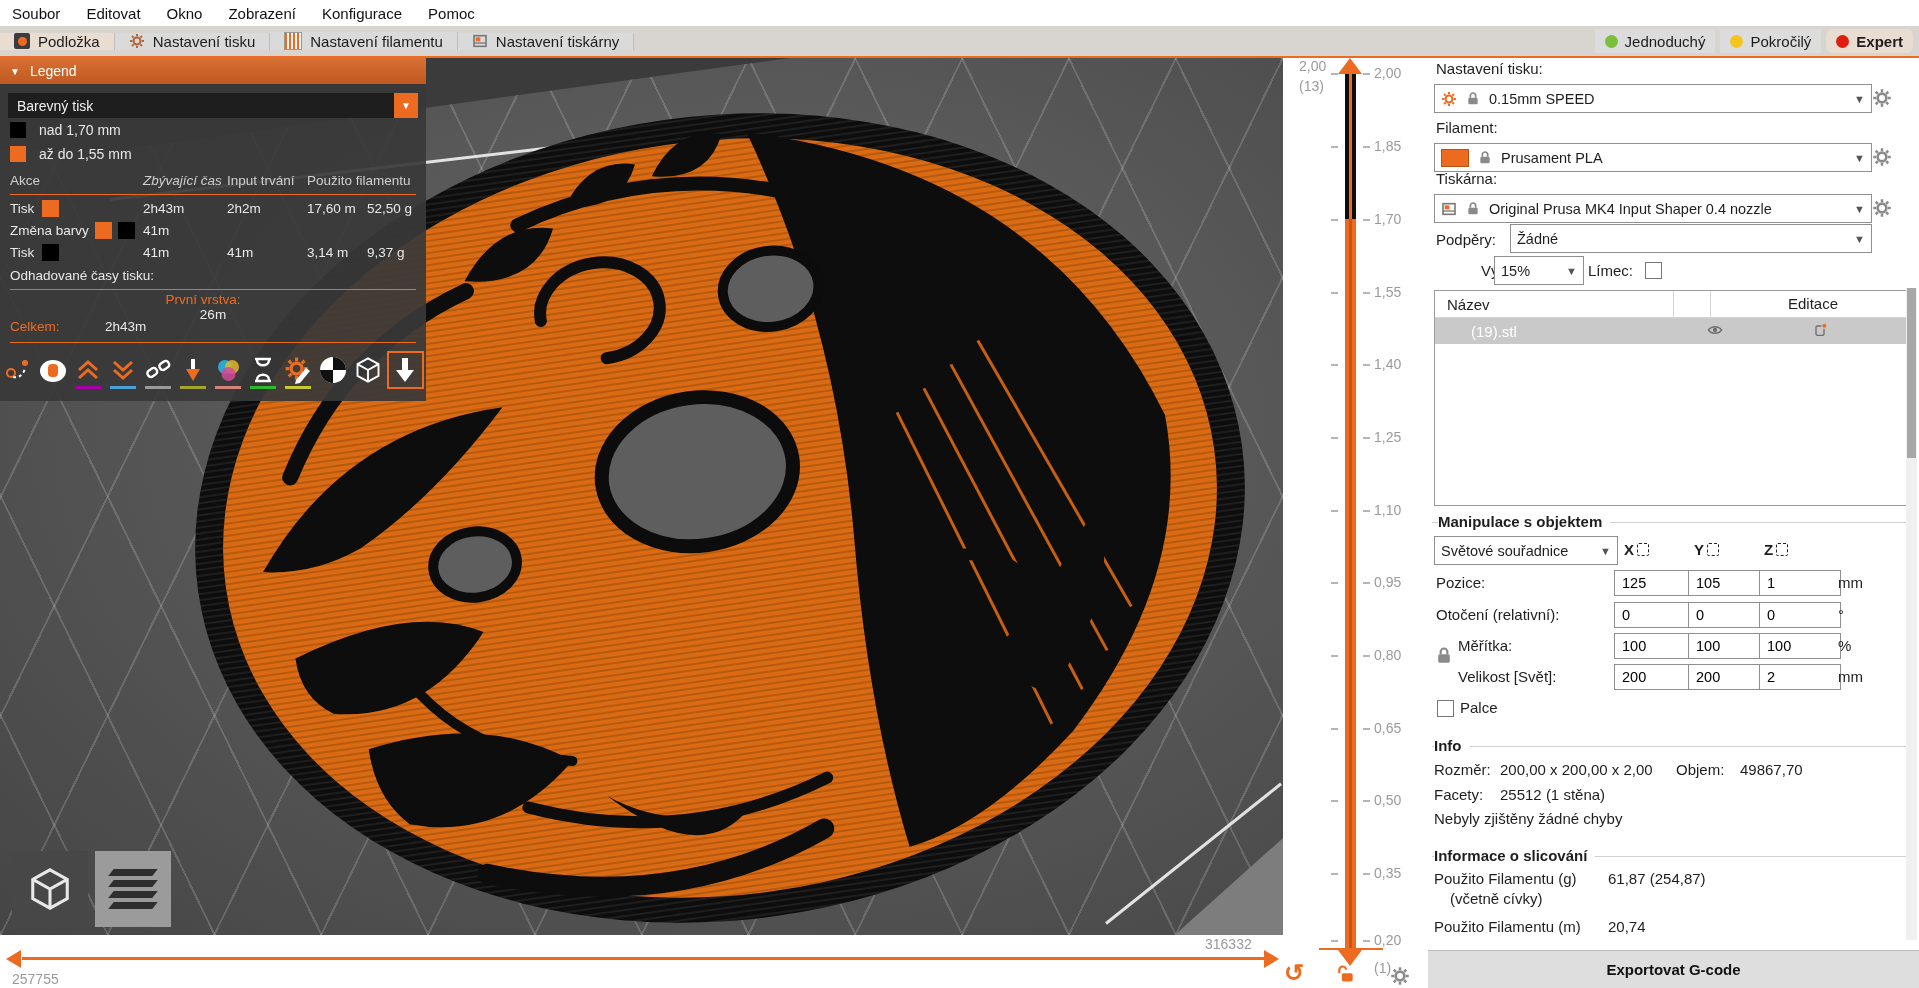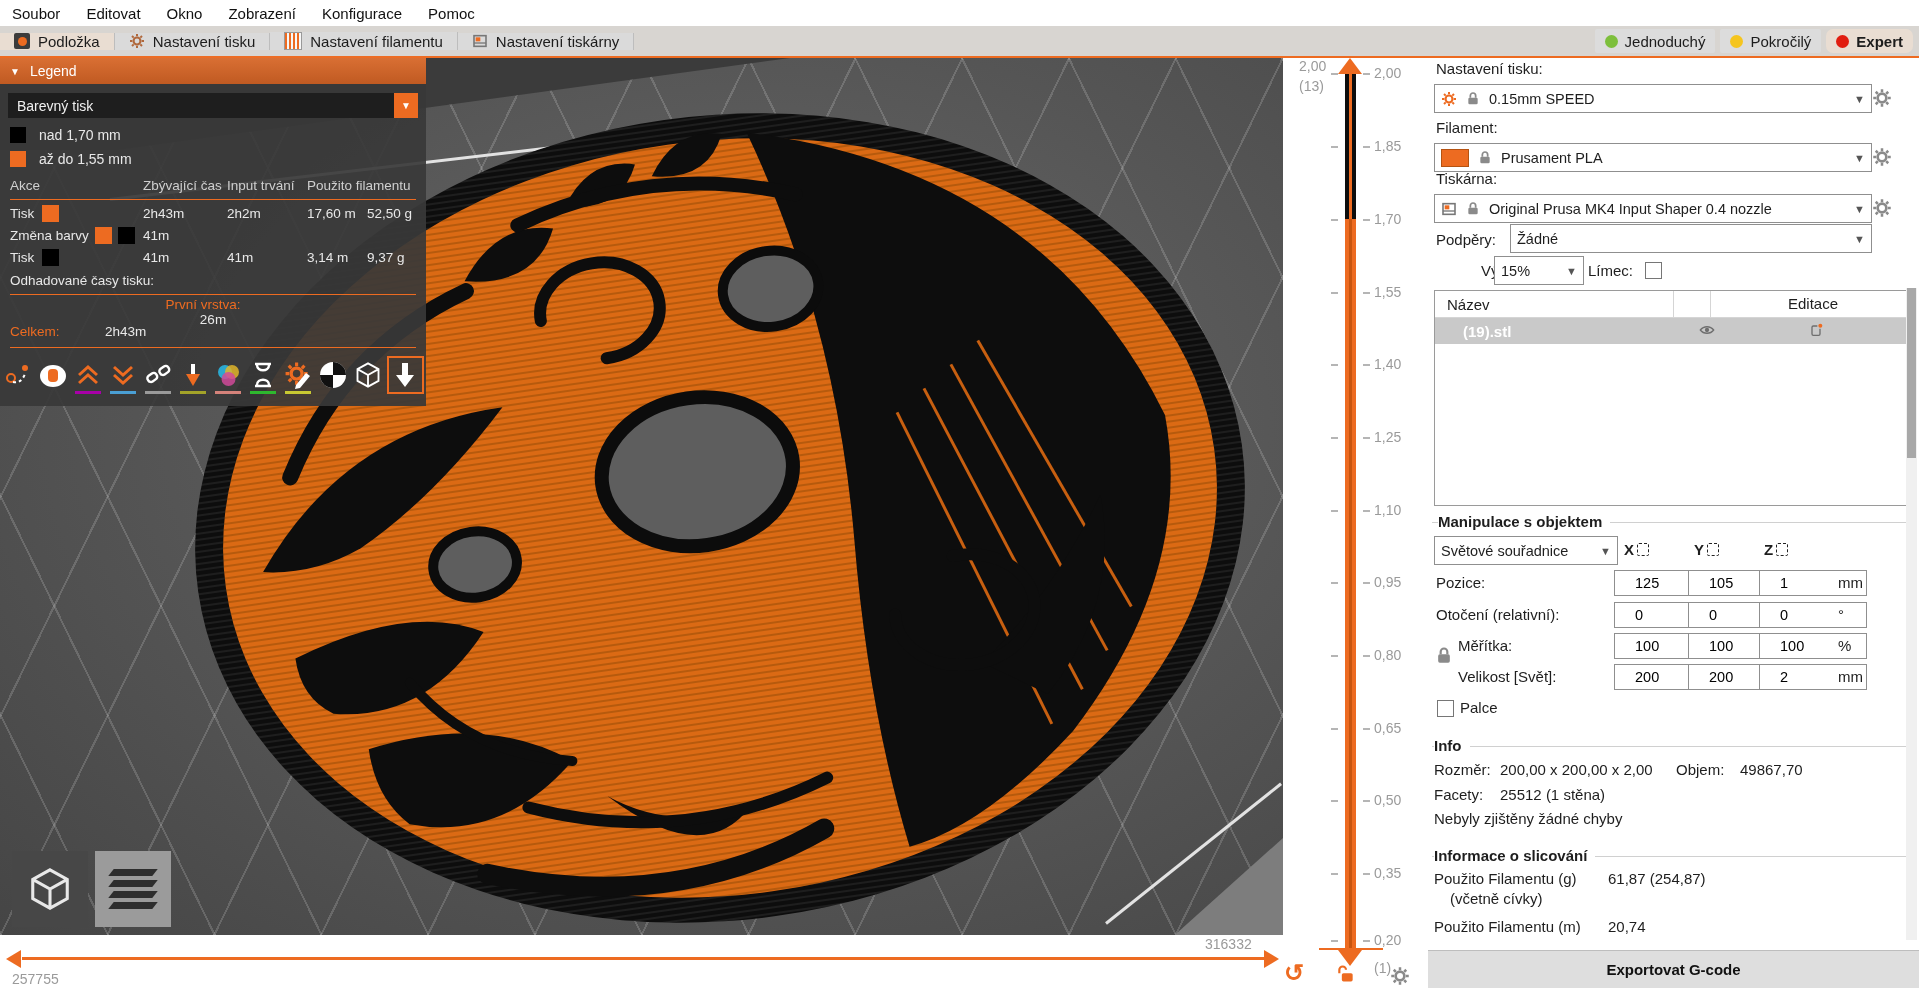--- a/index.html
+++ b/index.html
@@ -38,21 +38,21 @@
   .ul{position:absolute;bottom:-4px;left:3px;width:26px;height:3px;}
   
   #sliderstrip{left:1283px;top:58px;width:145px;height:930px;background:#fff;}
   .tickdash{position:absolute;width:7px;height:2px;background:#b5b5b5;}
   .ticklab{position:absolute;left:91px;font-size:14px;color:#9a9a9a;}
   
   #sidebar{left:1428px;top:58px;width:491px;height:930px;background:#fff;color:#1e1e1e;font-size:15px;}
   .combo{position:absolute;height:27px;border:1px solid #8f8f8f;background:#fff;display:flex;align-items:center;gap:8px;padding:0 6px;font-size:14.5px;}
   .combo .chev{margin-left:auto;color:#555;font-size:11px;}
   .gearbtn{position:absolute;width:24px;height:24px;color:#8a8a8a;display:flex;align-items:center;justify-content:center;}
-  .field{position:absolute;height:24px;width:66px;border:1px solid #8f8f8f;font-size:14.5px;padding:0 20px;font-family:"Liberation Sans",sans-serif;}
+  .field{position:absolute;height:24px;width:66px;border:1px solid #8f8f8f;font-size:14.5px;padding:0 7px;font-family:"Liberation Sans",sans-serif;}
   .cb{position:absolute;width:15px;height:15px;border:1px solid #767676;background:#fff;}
   .fslegend{font-weight:bold;font-size:15px;background:#fff;padding-right:8px;}
   .fsline{position:absolute;height:1px;background:#d0d0d0;}
   .graytxt{color:#9a9a9a;}
   .axicon{display:inline-block;width:10px;height:11px;border:1.6px dashed #222;border-radius:2px;vertical-align:-1px;margin-left:3px;}
   #exportbtn{left:1428px;top:950px;width:491px;height:38px;background:#dedede;border:0;border-top:1px solid #bdbdbd;font-weight:bold;font-size:15px;font-family:"Liberation Sans",sans-serif;color:#111;}
   .scroll{left:1906px;top:288px;width:11px;height:652px;background:#f0f0f0;}
   .thumbv{left:1907px;top:288px;width:9px;height:170px;background:#a8a8a8;}
   
   .i16{width:16px;height:16px;}
@@ -223,33 +223,33 @@
 
   <div id="legend" class="abs">
     <div class="hdr">
       <span style="font-size:10px;">▼</span>
       <span>Legend</span>
     </div>
     <div class="lg-select">
       <span>Barevný tisk</span>
       <span class="dd">▼</span>
     </div>
-    <div class="rng" style="margin-top:5px;">
+    <div class="rng" style="">
       <span class="sw" style="background:#000"></span>
       <span>nad 1,70 mm</span>
     </div>
     <div class="rng">
       <span class="sw" style="background:#ED6B21"></span>
       <span>až do 1,55 mm</span>
     </div>
 
     <div class="lgt" style="padding:2px 10px 0 10px;">
       <div class="hrow" style="display:flex;height:24px;align-items:center;">
         <span style="width:133px;">Akce</span>
-        <span style="width:84px;">Zbývající čas</span>
+        <span style="width:84px;font-style:italic;">Zbývající čas</span>
         <span style="width:80px;">Input trvání</span>
         <span>Použito filamentu</span>
       </div>
       <div class="orangeline"></div>
       <div style="display:flex;height:22px;align-items:center;">
         <span style="width:133px;display:flex;align-items:center;gap:8px;">
             <span>Tisk</span>
             <span class="sw" style="width:17px;height:17px;background:#ED6B21"></span>
           </span>
         <span style="width:84px;">2h43m</span>
@@ -514,21 +514,21 @@
     <span class="abs" style="left:160px;top:204px;">Límec:</span>
     <span class="cb" style="left:217px;top:204px;"></span>
 
     <div class="abs" style="left:6px;top:232px;width:472px;height:214px;border:1px solid #9a9a9a;background:#fff;">
       <div style="display:flex;height:26px;align-items:center;border-bottom:1px solid #d5d5d5;">
         <span style="width:226px;padding-left:12px;">Název</span>
         <span style="width:36px;border-left:1px solid #d5d5d5;height:100%;"></span>
         <span style="flex:1;text-align:center;border-left:1px solid #d5d5d5;height:100%;line-height:26px;padding-left:8px;">Editace</span>
       </div>
       <div style="display:flex;height:26px;align-items:center;background:#c9c9c9;color:#fff;">
-        <span style="width:226px;padding-left:28px;font-weight:bold;">(19).stl</span>
+        <span style="width:226px;padding-left:36px;">(19).stl</span>
         <span style="width:36px;text-align:center;"><svg class="i16" style="color:#6e6e6e">
               <use href="#sym-eye"></use>
             </svg></span>
         <span style="flex:1;text-align:center;"><svg class="i16" style="color:#6e6e6e">
               <use href="#sym-editbox"></use>
             </svg></span>
       </div>
     </div>
 
     <div class="fsline" style="left:4px;top:464px;width:474px;"></div>

